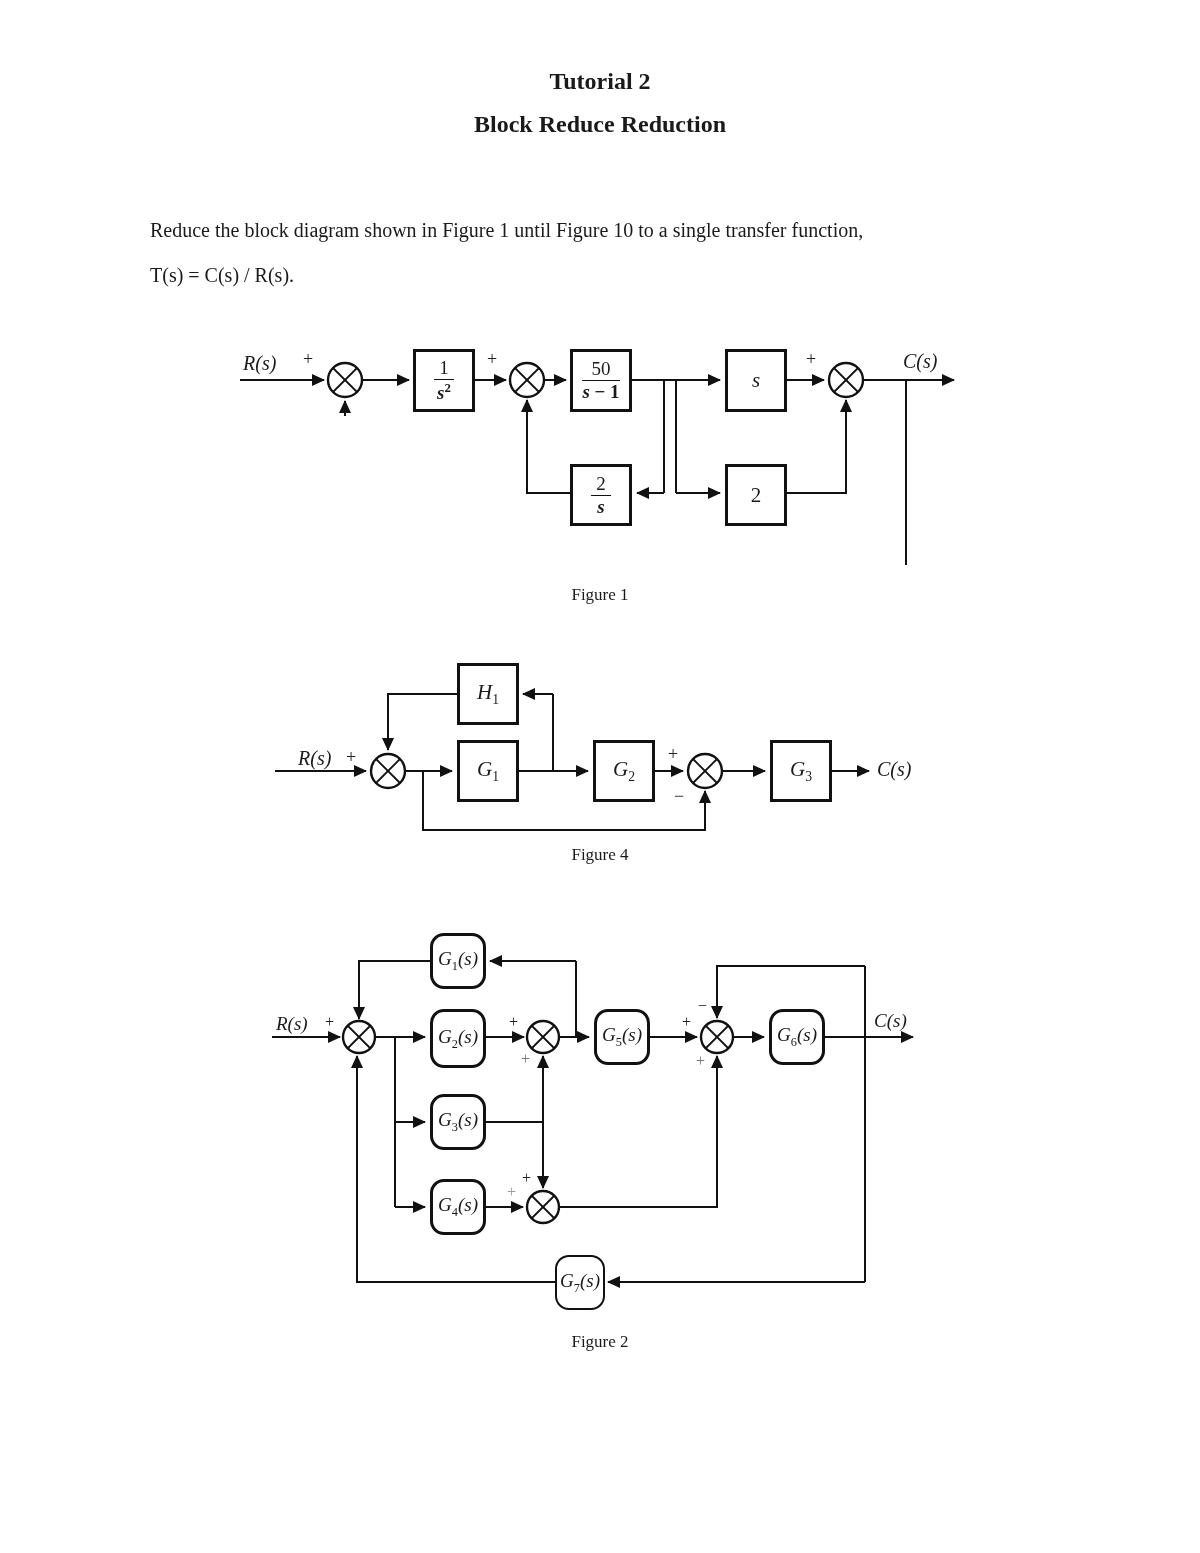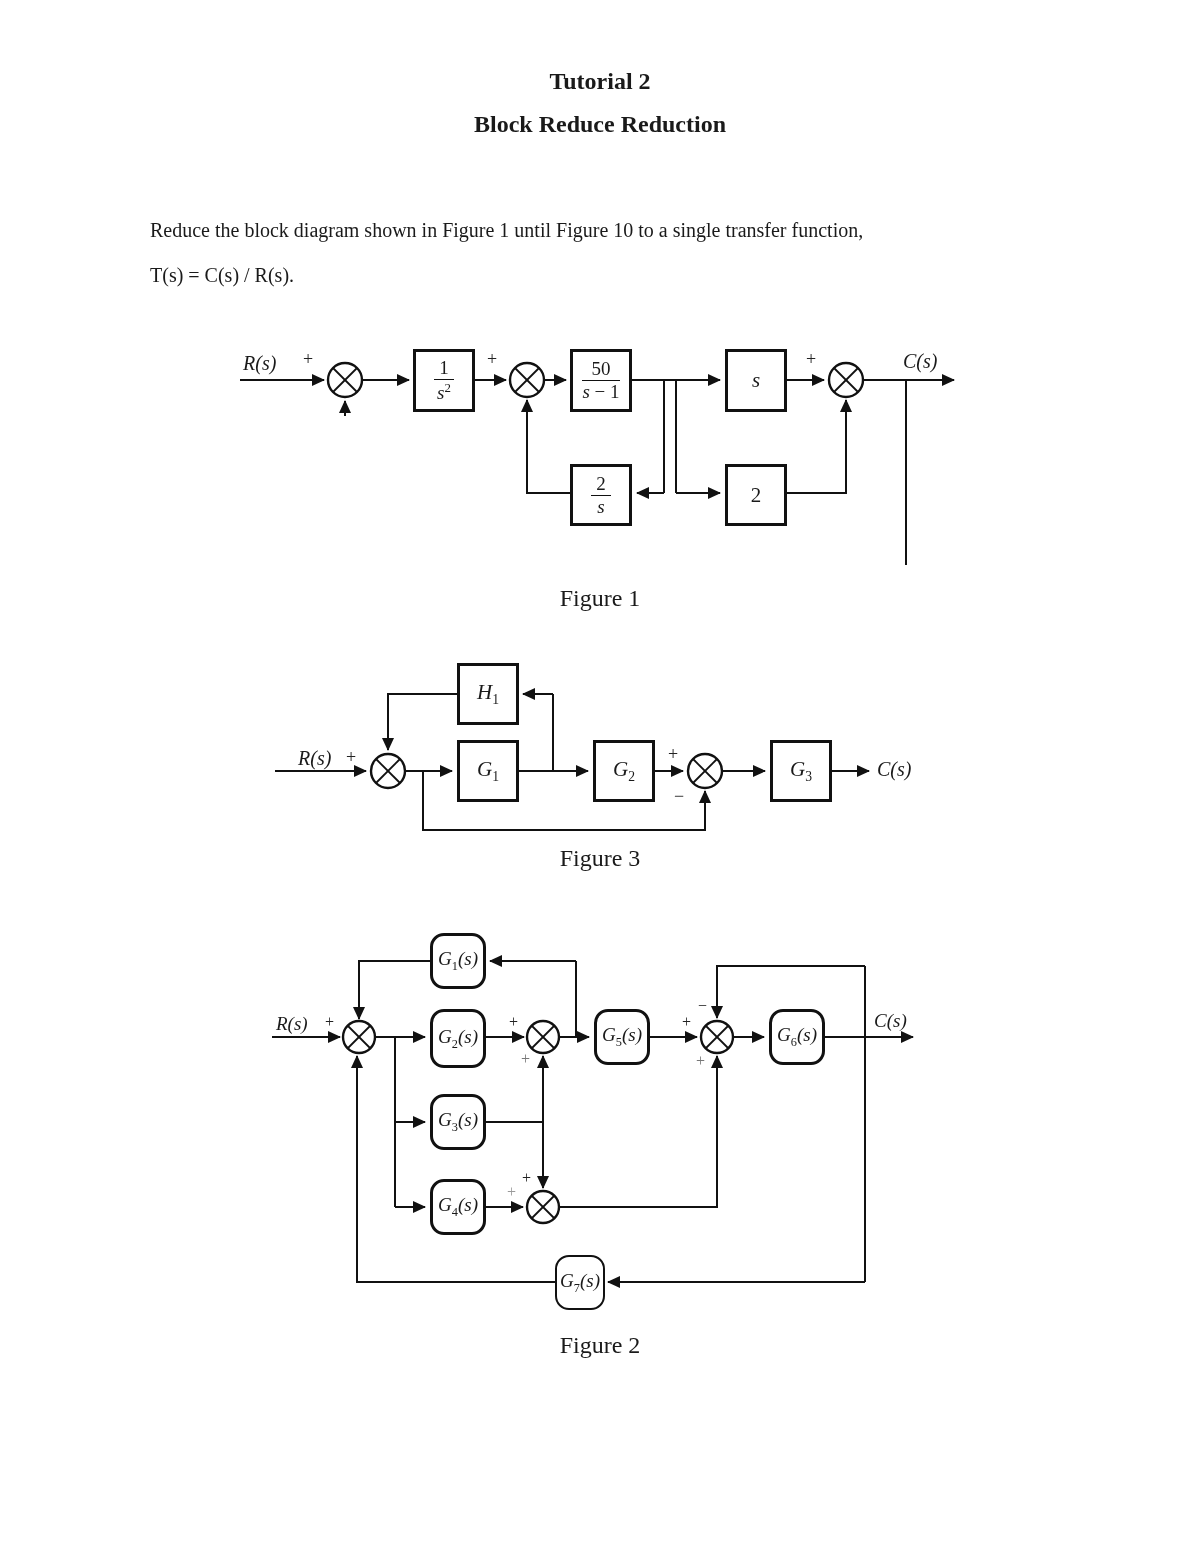--- a/index.html
+++ b/index.html
@@ -4,47 +4,47 @@
 <style>
   html,body{margin:0;padding:0;background:#fff;}
   #page{position:relative;width:1200px;height:1553px;background:#fff;overflow:hidden;
         font-family:"Liberation Serif","DejaVu Serif",serif;color:#1a1a1a;}
   #art{position:absolute;left:0;top:0;z-index:1;}
   #art line, #art polyline{stroke:#111;stroke-width:2;fill:none;}
   #art circle{fill:#fff;stroke:#111;stroke-width:2.4;}
   #art .xln{stroke-width:1.8;}
   .ttl{position:absolute;width:100%;text-align:center;font-weight:bold;font-size:24px;z-index:3;}
   .body-line{position:absolute;left:150px;font-size:20px;z-index:3;white-space:nowrap;}
-  .caption{position:absolute;width:100%;text-align:center;font-size:24px;z-index:3;}
+  .caption{position:absolute;width:100%;text-align:center;font-size:17px;z-index:3;}
   .blk{position:absolute;z-index:2;background:#fff;border:3px solid #111;
        display:flex;align-items:center;justify-content:center;text-align:center;box-sizing:border-box;}
   .blk.thin{border-width:2px;}
   .lbl20{font-size:21px;}
   .lbl19{font-size:19px;border-radius:14px;}
   .it{font-style:italic;}
   .frac{display:inline-block;line-height:1.05;font-size:19px;vertical-align:middle;}
   .frac .num{display:block;border-bottom:1.6px solid #111;padding:0 5px 1px 5px;}
-  .frac .den{display:block;padding-top:1px;}
+  .frac .den{display:block;padding-top:1px;font-weight:bold;}
   .frac sup{font-size:0.68em;}
   sub{font-size:0.65em;}
   .io{position:absolute;z-index:3;font-size:20px;font-style:italic;white-space:nowrap;}
   .sgn{position:absolute;z-index:3;font-size:18px;color:#222;line-height:1;}
 </style>
 </head>
 <body>
 
 <div id="page">
 
   <div class="ttl" style="top:68px">Tutorial 2</div>
   <div class="ttl" style="top:111px">Block Reduce Reduction</div>
   <div class="body-line" style="top:219px">Reduce the block diagram shown in Figure 1 until Figure 10 to a single transfer function,</div>
   <div class="body-line" style="top:264px">T(s) = C(s) / R(s).</div>
 
   <div class="caption" style="top:585px">Figure 1</div>
-  <div class="caption" style="top:845px">Figure 3</div>
+  <div class="caption" style="top:845px">Figure 4</div>
   <div class="caption" style="top:1332px">Figure 2</div>
 
   <svg id="art" width="1200" height="1553">
     <defs>
       <marker id="ah" markerUnits="userSpaceOnUse" markerWidth="16" markerHeight="14" refX="13" refY="7" orient="auto">
         <path d="M1,1 L14,7 L1,13 z" fill="#111"></path>
       </marker>
     </defs>
 
     <g>

